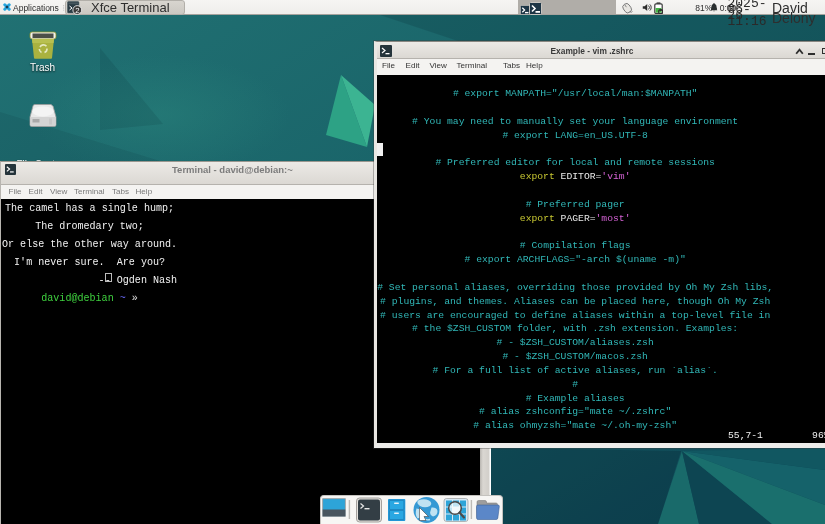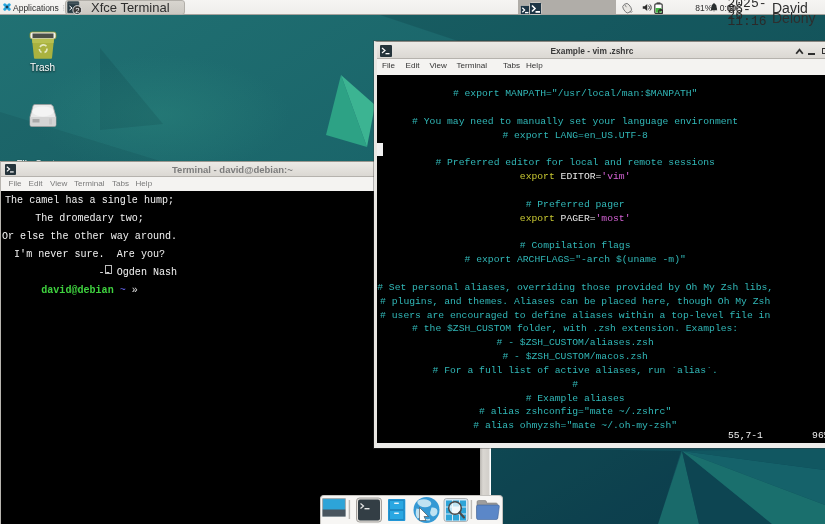--- a/index.html
+++ b/index.html
@@ -19,21 +19,21 @@
   .tbar{position:relative;background:linear-gradient(#eceae6,#dbd8d3);
     border-bottom:1px solid #b5b2ad;box-sizing:border-box;}
   .tbar .title{position:absolute;font-weight:bold;white-space:nowrap;}
   .mbar{position:relative;background:#f4f3f1;box-sizing:border-box;}
   .mbar span{position:absolute;top:2px;}
   .term{position:relative;background:#000;overflow:hidden;}
   pre{margin:0;font-family:"Liberation Mono",monospace;text-align:center;}
   
   #lwin{left:0;top:161px;width:491px;height:363px;background:#000;z-index:10;
         border-top:1px solid #9a978f;border-left:1px solid #b8b5b0;box-sizing:border-box;}
-  #lwin .tbar{height:15px;}
+  #lwin .tbar{height:23px;}
   #lwin .title{font-size:9.5px;color:#7c7c7c;top:2px;left:171px;}
   #lwin .mbar{height:14px;}
   #lwin .mbar span{font-size:8.1px;color:#7a7a7a;top:1.5px;}
   #lwin .term{height:334px;}
   #lpre{position:absolute;left:1px;top:0.8px;font-size:10.07px;line-height:18px;color:#f2f2f2;}
   #lscroll{position:absolute;right:0;top:0;bottom:0;width:11px;
     background:linear-gradient(90deg,#b9b6b1 0,#dad7d2 3px,#d2cfca 9px,#ffffff 10px);}
   
   #lcur{position:absolute;left:104.3px;top:73.5px;width:4.6px;height:7.8px;border:1px solid #bcbcbc;}
   
@@ -126,21 +126,21 @@
       <span style="left:73px;">Terminal</span>
     <span style="left:111px;">Tabs</span>
       <span style="left:134.5px;">Help</span>
   </div>
   <div class="term">
     <pre id="lpre">The camel has a single hump;
 The dromedary two;
 Or else the other way around.
 I'm never sure.  Are you?
                 -- Ogden Nash
-<span style="color:#3fd23f;font-weight:bold;">david@debian</span> <span style="color:#6666f0;">~</span> <span style="color:#e0e0e0;">»</span></pre>
+<span style="color:#3fd23f;font-weight:normal;">david@debian</span> <span style="color:#6666f0;">~</span> <span style="color:#e0e0e0;">»</span></pre>
     <div id="lcur"></div>
     <div id="lscroll"></div>
   </div>
 </div>
 
 <div id="vwin" class="abs">
   <div class="tbar">
     <svg width="12" height="12" viewBox="0 0 12 12" style="position:absolute;left:3px;top:2.5px;">
       <rect width="12" height="12" rx="1" fill="#25343b"></rect>
       <path d="M2 3 L5 5.5 L2 8" stroke="#fff" stroke-width="1.2" fill="none"></path>

